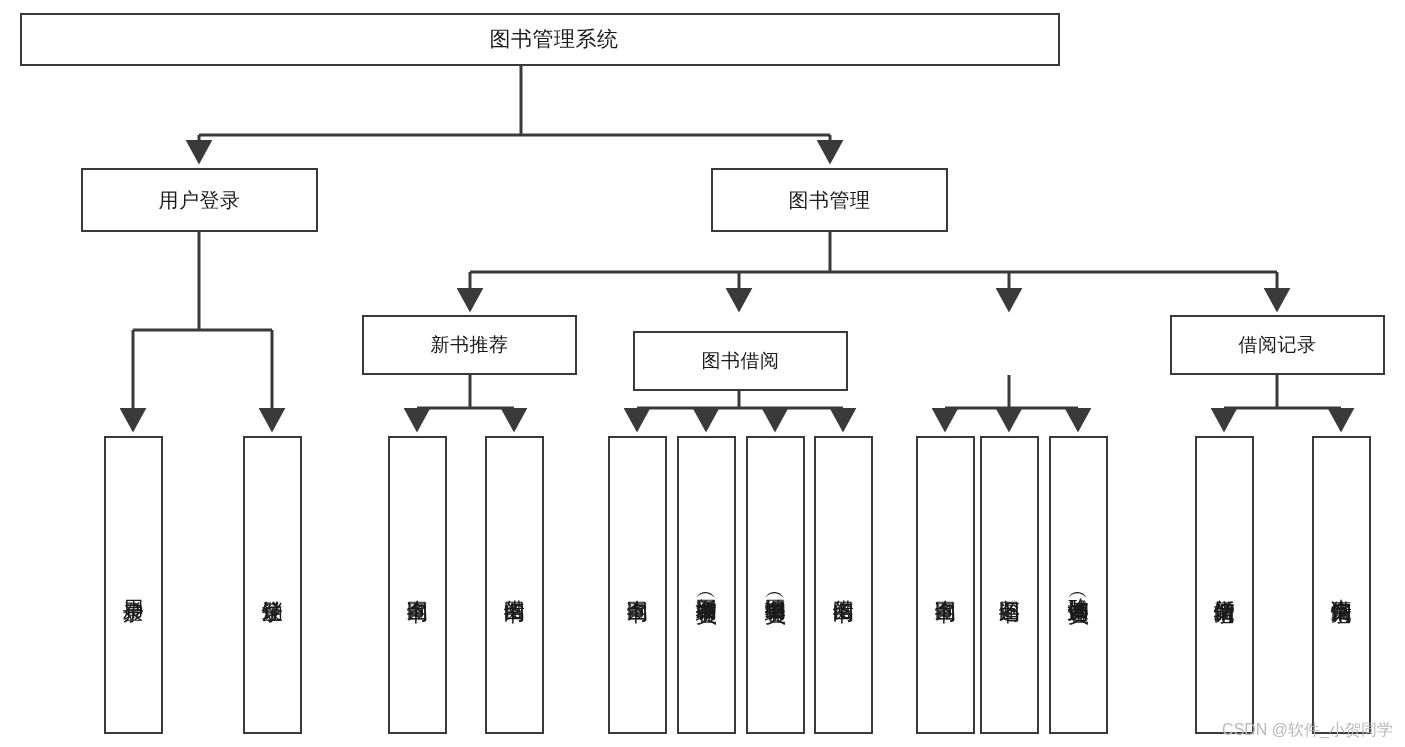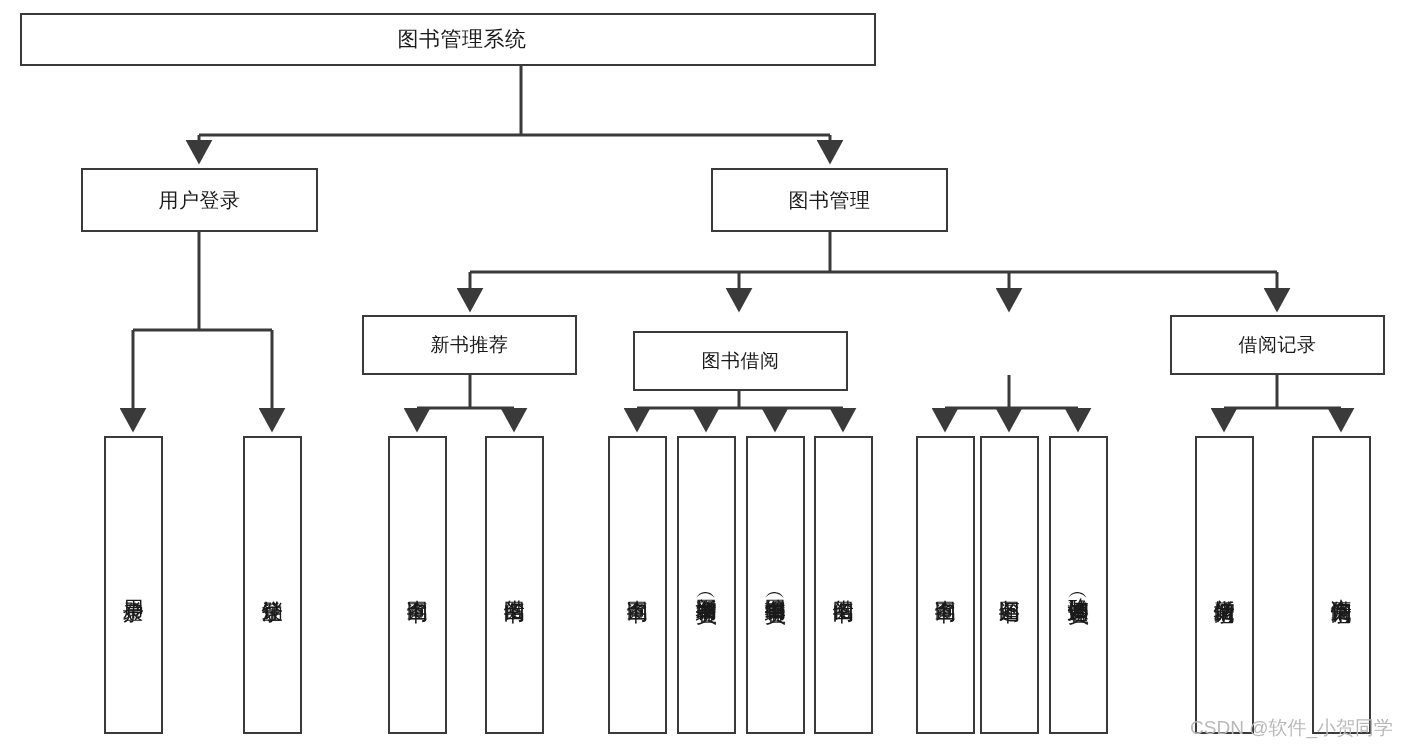--- a/index.html
+++ b/index.html
@@ -40,21 +40,21 @@
     text-orientation:upright;
     font-size:21px;
     line-height:1.32;
     letter-spacing:1px;
     white-space:nowrap;
   }
   #watermark{
     position:absolute;
     right:12px;
     bottom:6px;
-    font-size:19px;
+    font-size:16px;
     color:#b9b9b9;
     z-index:3;
     white-space:nowrap;
     pointer-events:none;
   }
 </style>
 </head>
 <body>
 
 <div id="canvas">
@@ -102,21 +102,21 @@
       <path d="M 1009 408 L 1009 428" marker-end="url(#arrow)"></path>
       <path d="M 1078 408 L 1078 428" marker-end="url(#arrow)"></path>
 
       <path d="M 1277 375 L 1277 408"></path>
       <path d="M 1224 408 L 1341 408"></path>
       <path d="M 1224 408 L 1224 428" marker-end="url(#arrow)"></path>
       <path d="M 1341 408 L 1341 428" marker-end="url(#arrow)"></path>
     </g>
   </svg>
 
-  <div class="node root" style="left:20px;top:13px;width:856px;height:53px;padding-left:28px;">
+  <div class="node root" style="left:20px;top:13px;width:1040px;height:53px;padding-left:28px;">
     <span class="node-label">图书管理系统</span>
   </div>
 
   <div class="node lvl2" style="left:81px;top:168px;width:237px;height:64px;">
     <span class="node-label">用户登录</span>
   </div>
   <div class="node lvl3" style="left:362px;top:315px;width:215px;height:60px;">
     <span class="node-label">新书推荐</span>
   </div>
 

